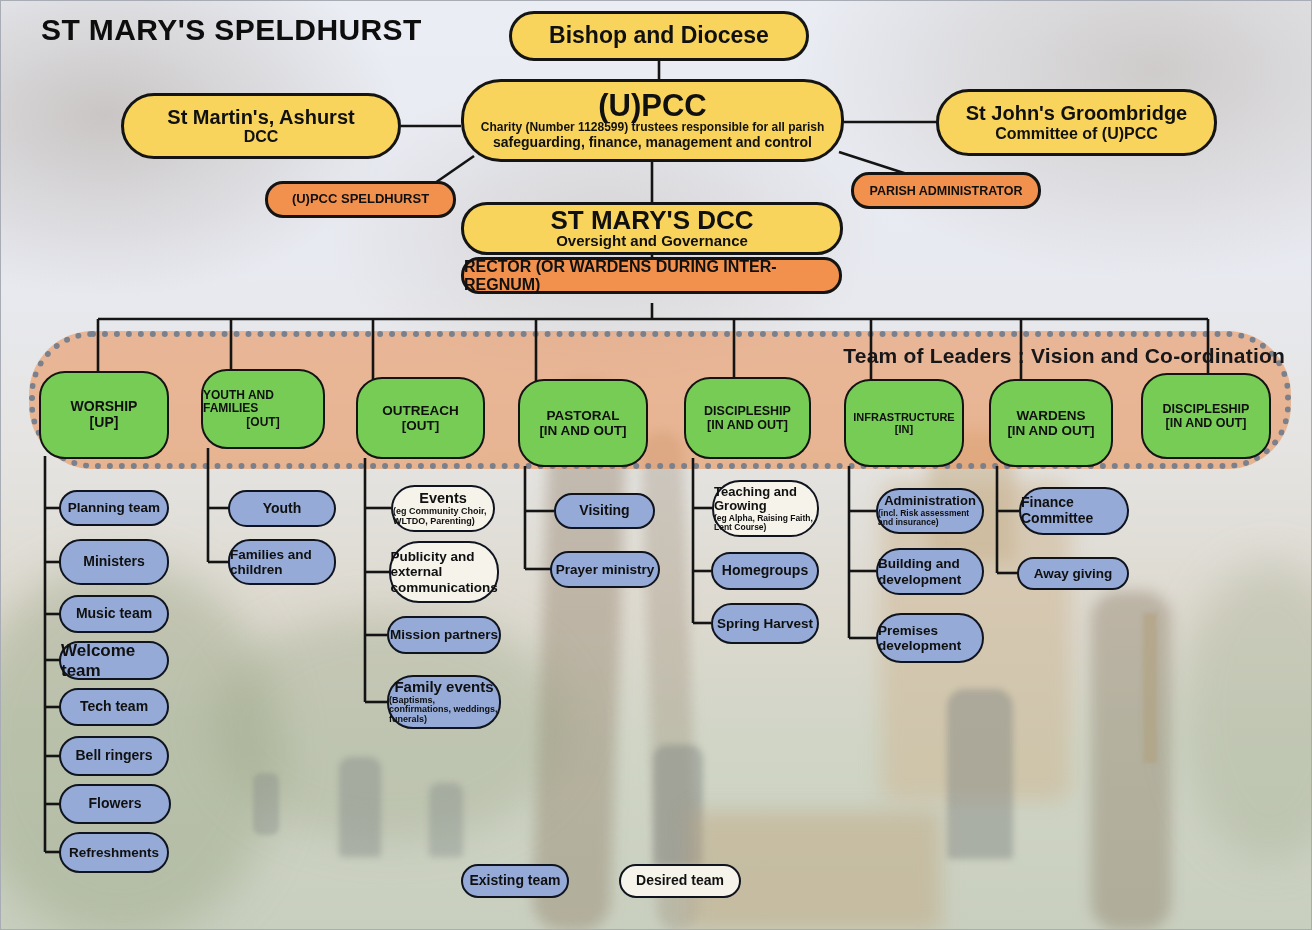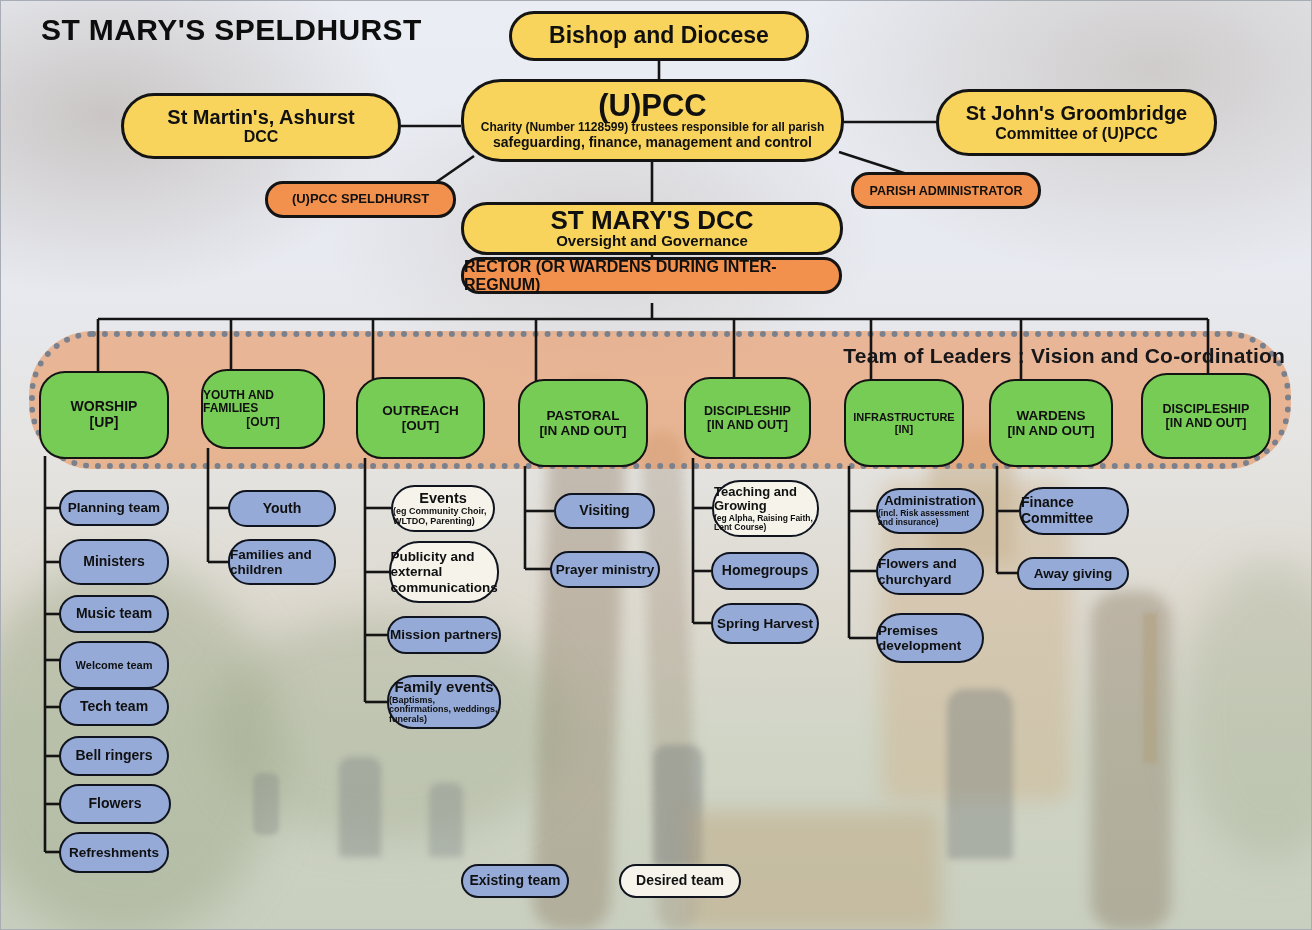--- a/index.html
+++ b/index.html
@@ -193,21 +193,21 @@
 
   <div class="node blue pill" style="left:58px;top:489px;width:110px;height:36px;font-size:13.5px">
       <span>Planning team</span>
     </div>
   <div class="node blue pill" style="left:58px;top:538px;width:110px;height:46px;font-size:14px">
       <span>Ministers</span>
     </div>
   <div class="node blue pill" style="left:58px;top:594px;width:110px;height:38px;font-size:14px">
       <span>Music team</span>
     </div>
-  <div class="node blue pill" style="left:58px;top:640px;width:110px;height:48px;font-size:11px">
+  <div class="node blue pill" style="left:58px;top:640px;width:110px;height:39px;font-size:17px">
       <span>Welcome team</span>
     </div>
   <div class="node blue pill" style="left:58px;top:687px;width:110px;height:38px;font-size:14px">
       <span>Tech team</span>
     </div>
   <div class="node blue pill" style="left:58px;top:735px;width:110px;height:40px;font-size:14px">
       <span>Bell ringers</span>
     </div>
   <div class="node blue pill" style="left:58px;top:783px;width:112px;height:40px;font-size:14px">
       <span>Flowers</span>
@@ -254,21 +254,21 @@
     </div>
   <div class="node blue pill" style="left:710px;top:602px;width:108px;height:41px;font-size:13.5px">
       <span>Spring Harvest</span>
     </div>
 
   <div class="node blue pill" style="left:875px;top:487px;width:108px;height:46px;border-radius:23px">
     <span style="font-size:13px">Administration</span>
     <span class="sub" style="font-size:8.5px">(incl. Risk assessment and insurance)</span>
   </div>
   <div class="node blue pill" style="left:875px;top:547px;width:108px;height:47px;border-radius:24px;font-size:13.5px">
-      <span>Flowers and churchyard</span>
+      <span>Building and development</span>
     </div>
   <div class="node blue pill" style="left:875px;top:612px;width:108px;height:50px;border-radius:25px;font-size:13.5px">
       <span>Premises development</span>
     </div>
 
   <div class="node blue pill" style="left:1018px;top:486px;width:110px;height:48px;border-radius:24px;font-size:14px">
       <span>Finance Committee</span>
     </div>
   <div class="node blue pill" style="left:1016px;top:556px;width:112px;height:33px;font-size:13.5px">
       <span>Away giving</span>

